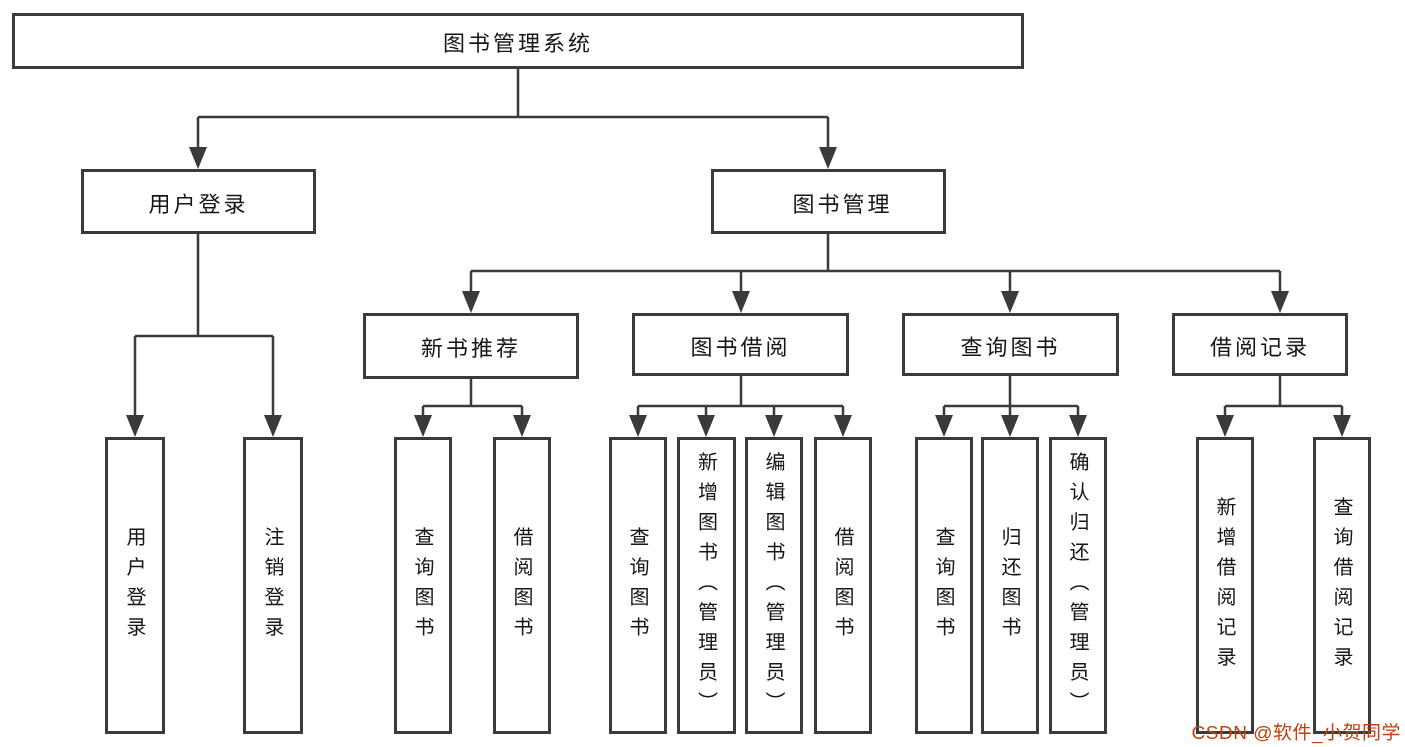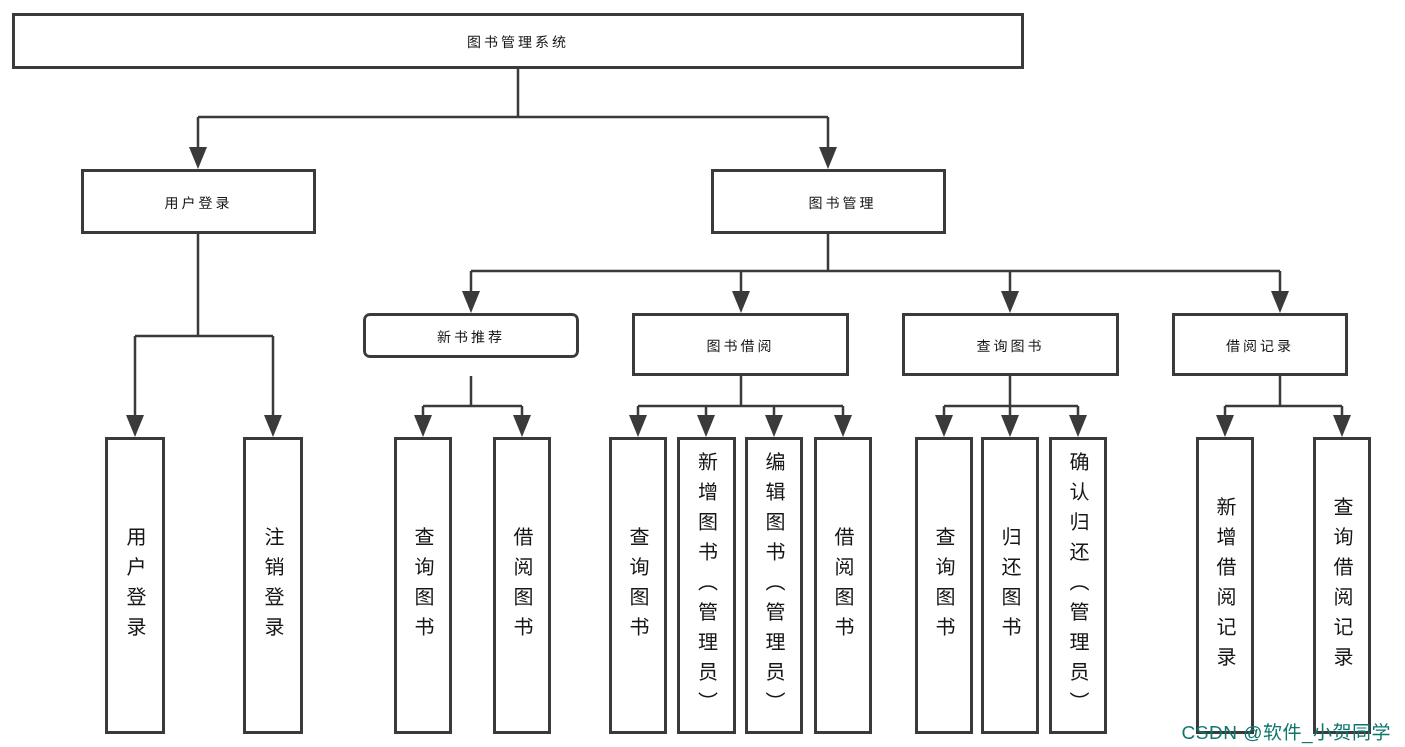--- a/index.html
+++ b/index.html
@@ -21,39 +21,39 @@
     box-sizing: border-box;
     border: 3px solid #3a3a3a;
     background: #ffffff;
     display: flex;
     align-items: center;
     justify-content: center;
     color: #161616;
     z-index: 1;
   }
   .node .hlabel {
-    font-size: 14px;
+    font-size: 22px;
     letter-spacing: 3px;
     white-space: nowrap;
   }
   .node .vlabel {
     writing-mode: vertical-rl;
     text-orientation: mixed;
     font-size: 20px;
     line-height: 1;
     letter-spacing: 10px;
     white-space: nowrap;
   }
   .watermark {
     position: absolute;
-    right: 14px;
+    right: 4px;
     bottom: 3px;
     font-size: 19px;
     letter-spacing: 0.5px;
-    color: #0f766e;
+    color: #c2410c;
     z-index: 5;
     white-space: nowrap;
   }
 </style>
 </head>
 <body>
 
 <div class="canvas">
 
   <svg class="wires" width="1405" height="747" viewBox="0 0 1405 747">
@@ -93,21 +93,21 @@
     <span class="hlabel">图书管理系统</span>
   </div>
 
   <div class="node" style="left:81px; top:169px; width:235px; height:65px;">
     <span class="hlabel">用户登录</span>
   </div>
   <div class="node" style="left:711px; top:169px; width:235px; height:65px;padding-left:28px;">
     <span class="hlabel">图书管理</span>
   </div>
 
-  <div class="node" style="left:363px; top:313px; width:216px; height:45px;border-radius:7px;">
+  <div class="node" style="left:363px; top:313px; width:216px; height:66px;">
     <span class="hlabel">新书推荐</span>
   </div>
   <div class="node" style="left:632px; top:313px; width:217px; height:63px;">
     <span class="hlabel">图书借阅</span>
   </div>
   <div class="node" style="left:902px; top:313px; width:217px; height:63px;">
     <span class="hlabel">查询图书</span>
   </div>
   <div class="node" style="left:1172px; top:313px; width:176px; height:63px;">
     <span class="hlabel">借阅记录</span>

